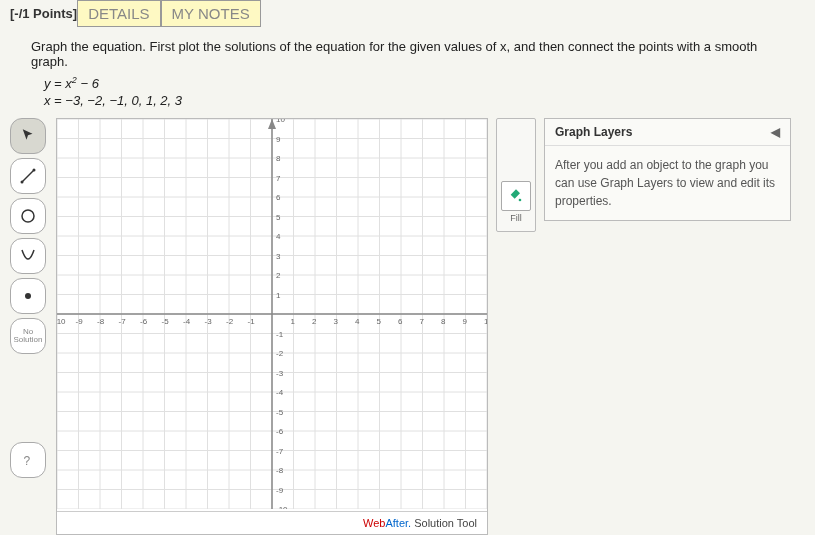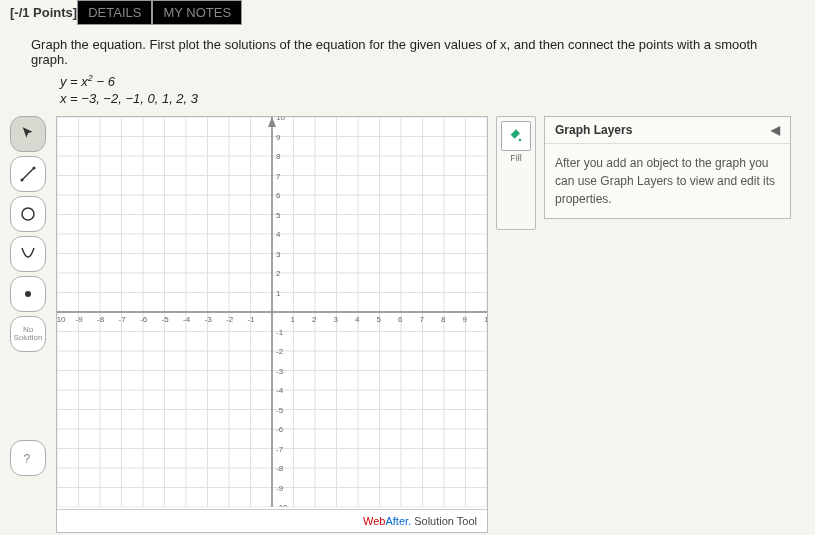--- a/index.html
+++ b/index.html
@@ -1,38 +1,38 @@
 <!DOCTYPE html>
 <html><head>
 <meta charset="utf-8">
 <style>
 body{margin:0;font-family:Arial,sans-serif;background:#f5f5f0;font-size:13px;color:#333}
 .top-bar{display:flex;align-items:center;padding:0 10px;}
 .points{font-weight:bold;font-size:13px}
-.btn{border:1px solid #999;background:#000000;padding:4px 10px;font-size:13px;color:#888;cursor:pointer}
+.btn{border:1px solid #999;background:#fef9c3;padding:4px 10px;font-size:15px;color:#888;cursor:pointer}
 .instruction{padding:12px 20px 6px 31px;font-size:13px;color:#222}
-.eqs{padding:0 0 0 60px;font-size:13px;font-style:italic;color:#222}
+.eqs{padding:0 0 0 44px;font-size:13px;font-style:italic;color:#222}
 .eqs div{margin-bottom:2px}
 sup{font-size:9px}
 .main{display:flex;padding:8px 10px;gap:8px}
 .tools{display:flex;flex-direction:column;gap:4px;width:38px}
 .tool{width:34px;height:34px;border:1px solid #aaa;background:#fff;display:flex;align-items:center;justify-content:center;text-align:center;font-size:10px;color:#555;cursor:pointer;border-radius:12px}
 .tool.active{background:#d8d8d0}
 .tool svg{width:18px;height:18px}
 .tool-dot{width:6px;height:6px;background:#333;border-radius:50%}
 .tool-nosol{font-size:8px;line-height:1;color:#888}
 .graph-wrap{position:relative;width:430px;height:415px;background:#fff;border:1px solid #bbb}
 .graph-area{width:100%;height:390px;position:relative;background:#fff}
 .grid line{stroke:#e0e0e0;stroke-width:1}
 .axis line{stroke:#888;stroke-width:1.5}
 .tick text{font-size:8px;fill:#666}
 .wa-footer{position:absolute;bottom:0;right:0;left:0;height:22px;border-top:1px solid #ccc;display:flex;align-items:center;justify-content:flex-end;padding-right:10px;font-size:11px;color:#444}
 .wa-footer b{color:#c00;font-weight:normal}
 .right-col{display:flex;flex-direction:column;gap:8px}
-.fill-box{width:38px;height:100px;border:1px solid #bbb;background:#f8f8f5;border-radius:2px;display:flex;flex-direction:column;align-items:center;justify-content:flex-start;padding:4px 0 8px;gap:2px}
+.fill-box{width:38px;height:100px;border:1px solid #bbb;background:#f8f8f5;border-radius:2px;display:flex;flex-direction:column;align-items:center;justify-content:flex-end;padding:4px 0 8px;gap:2px}
 .fill-btn{width:28px;height:28px;border:1px solid #aaa;background:#fff;display:flex;align-items:center;justify-content:center;color:#2a7;cursor:pointer;border-radius:2px;margin:0 2px}
 .fill-label{font-size:9px;color:#666}
 .layers-panel{width:245px;border:1px solid #bbb;background:#fafaf7;font-size:12px}
 .layers-head{padding:6px 10px;font-weight:bold;font-size:12px;border-bottom:1px solid #ddd;display:flex;justify-content:space-between;align-items:center}
 .layers-body{padding:10px;font-size:12px;color:#555;line-height:1.5}
 .collapse-icon{font-size:12px;color:#666;cursor:pointer}
 .help-row{display:flex;align-items:center;gap:8px;padding:12px 20px;font-size:13px}
 .spacer{height:80px}
 </style>
 </head>

